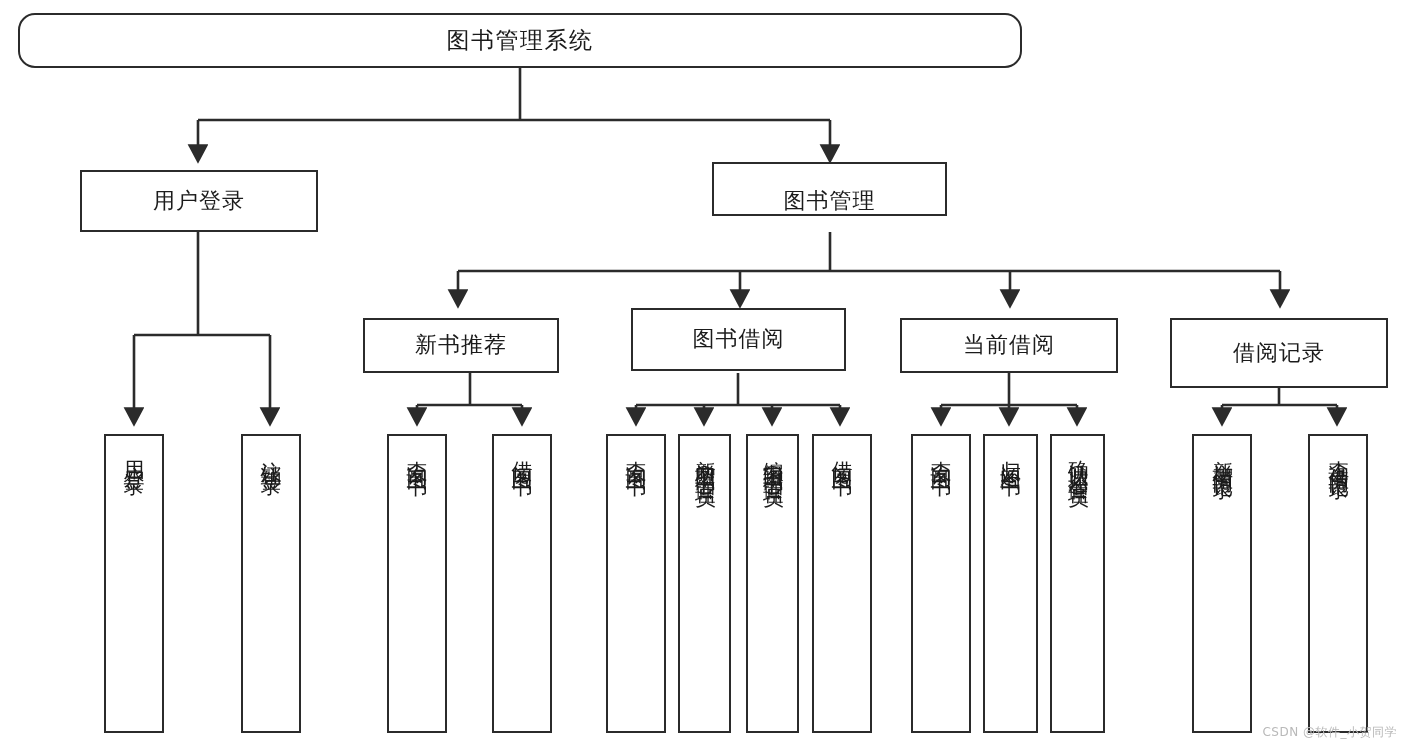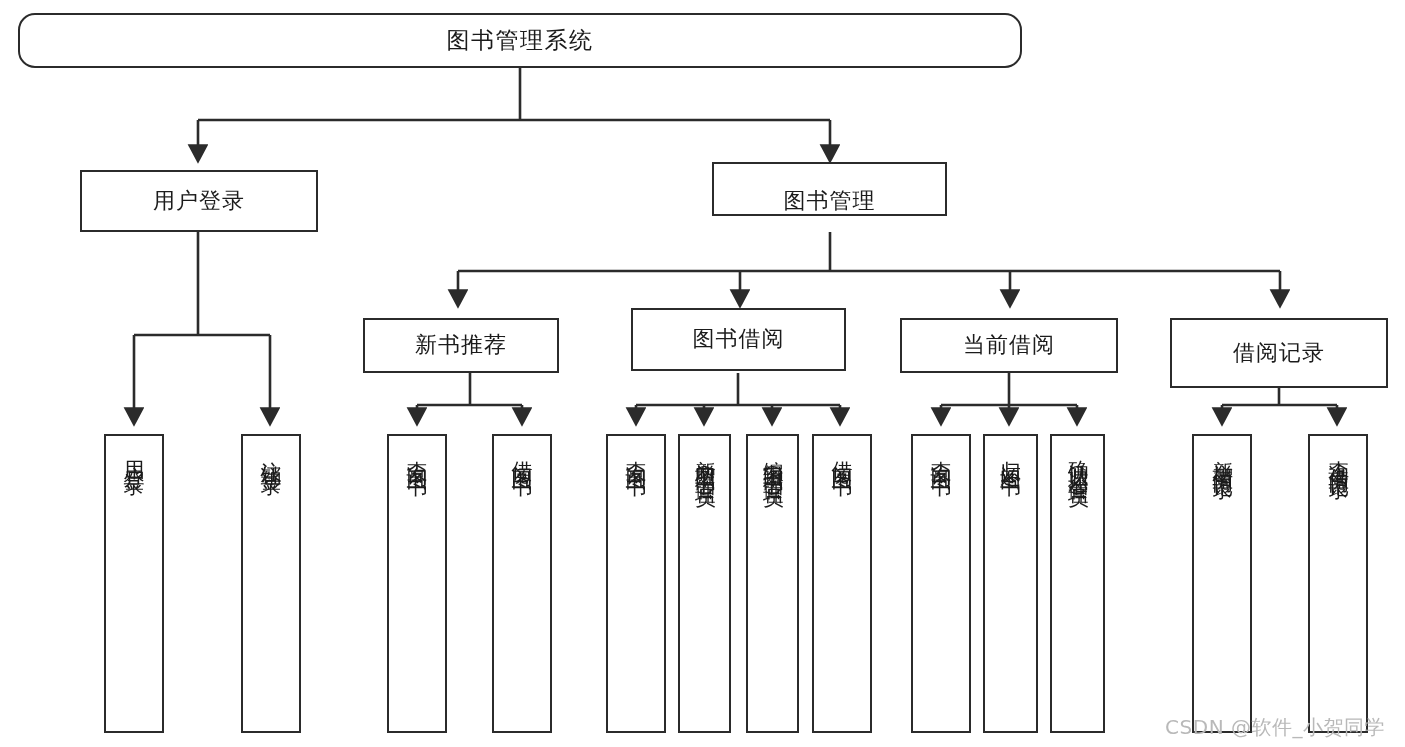--- a/index.html
+++ b/index.html
@@ -59,23 +59,23 @@
     line-height: 1.05;
     color: #1b1b1b;
     white-space: nowrap;
   }
   .vtext.tall {
     letter-spacing: 4px;
     font-size: 20.5px;
   }
   #watermark {
     position: absolute;
-    right: 20px;
+    right: 8px;
     bottom: 6px;
-    font-size: 20px;
+    font-size: 12px;
     color: #b9b9b9;
     letter-spacing: 0.5px;
     white-space: nowrap;
     z-index: 5;
   }
 </style>
 </head>
 <body>
 
 <div id="canvas">

